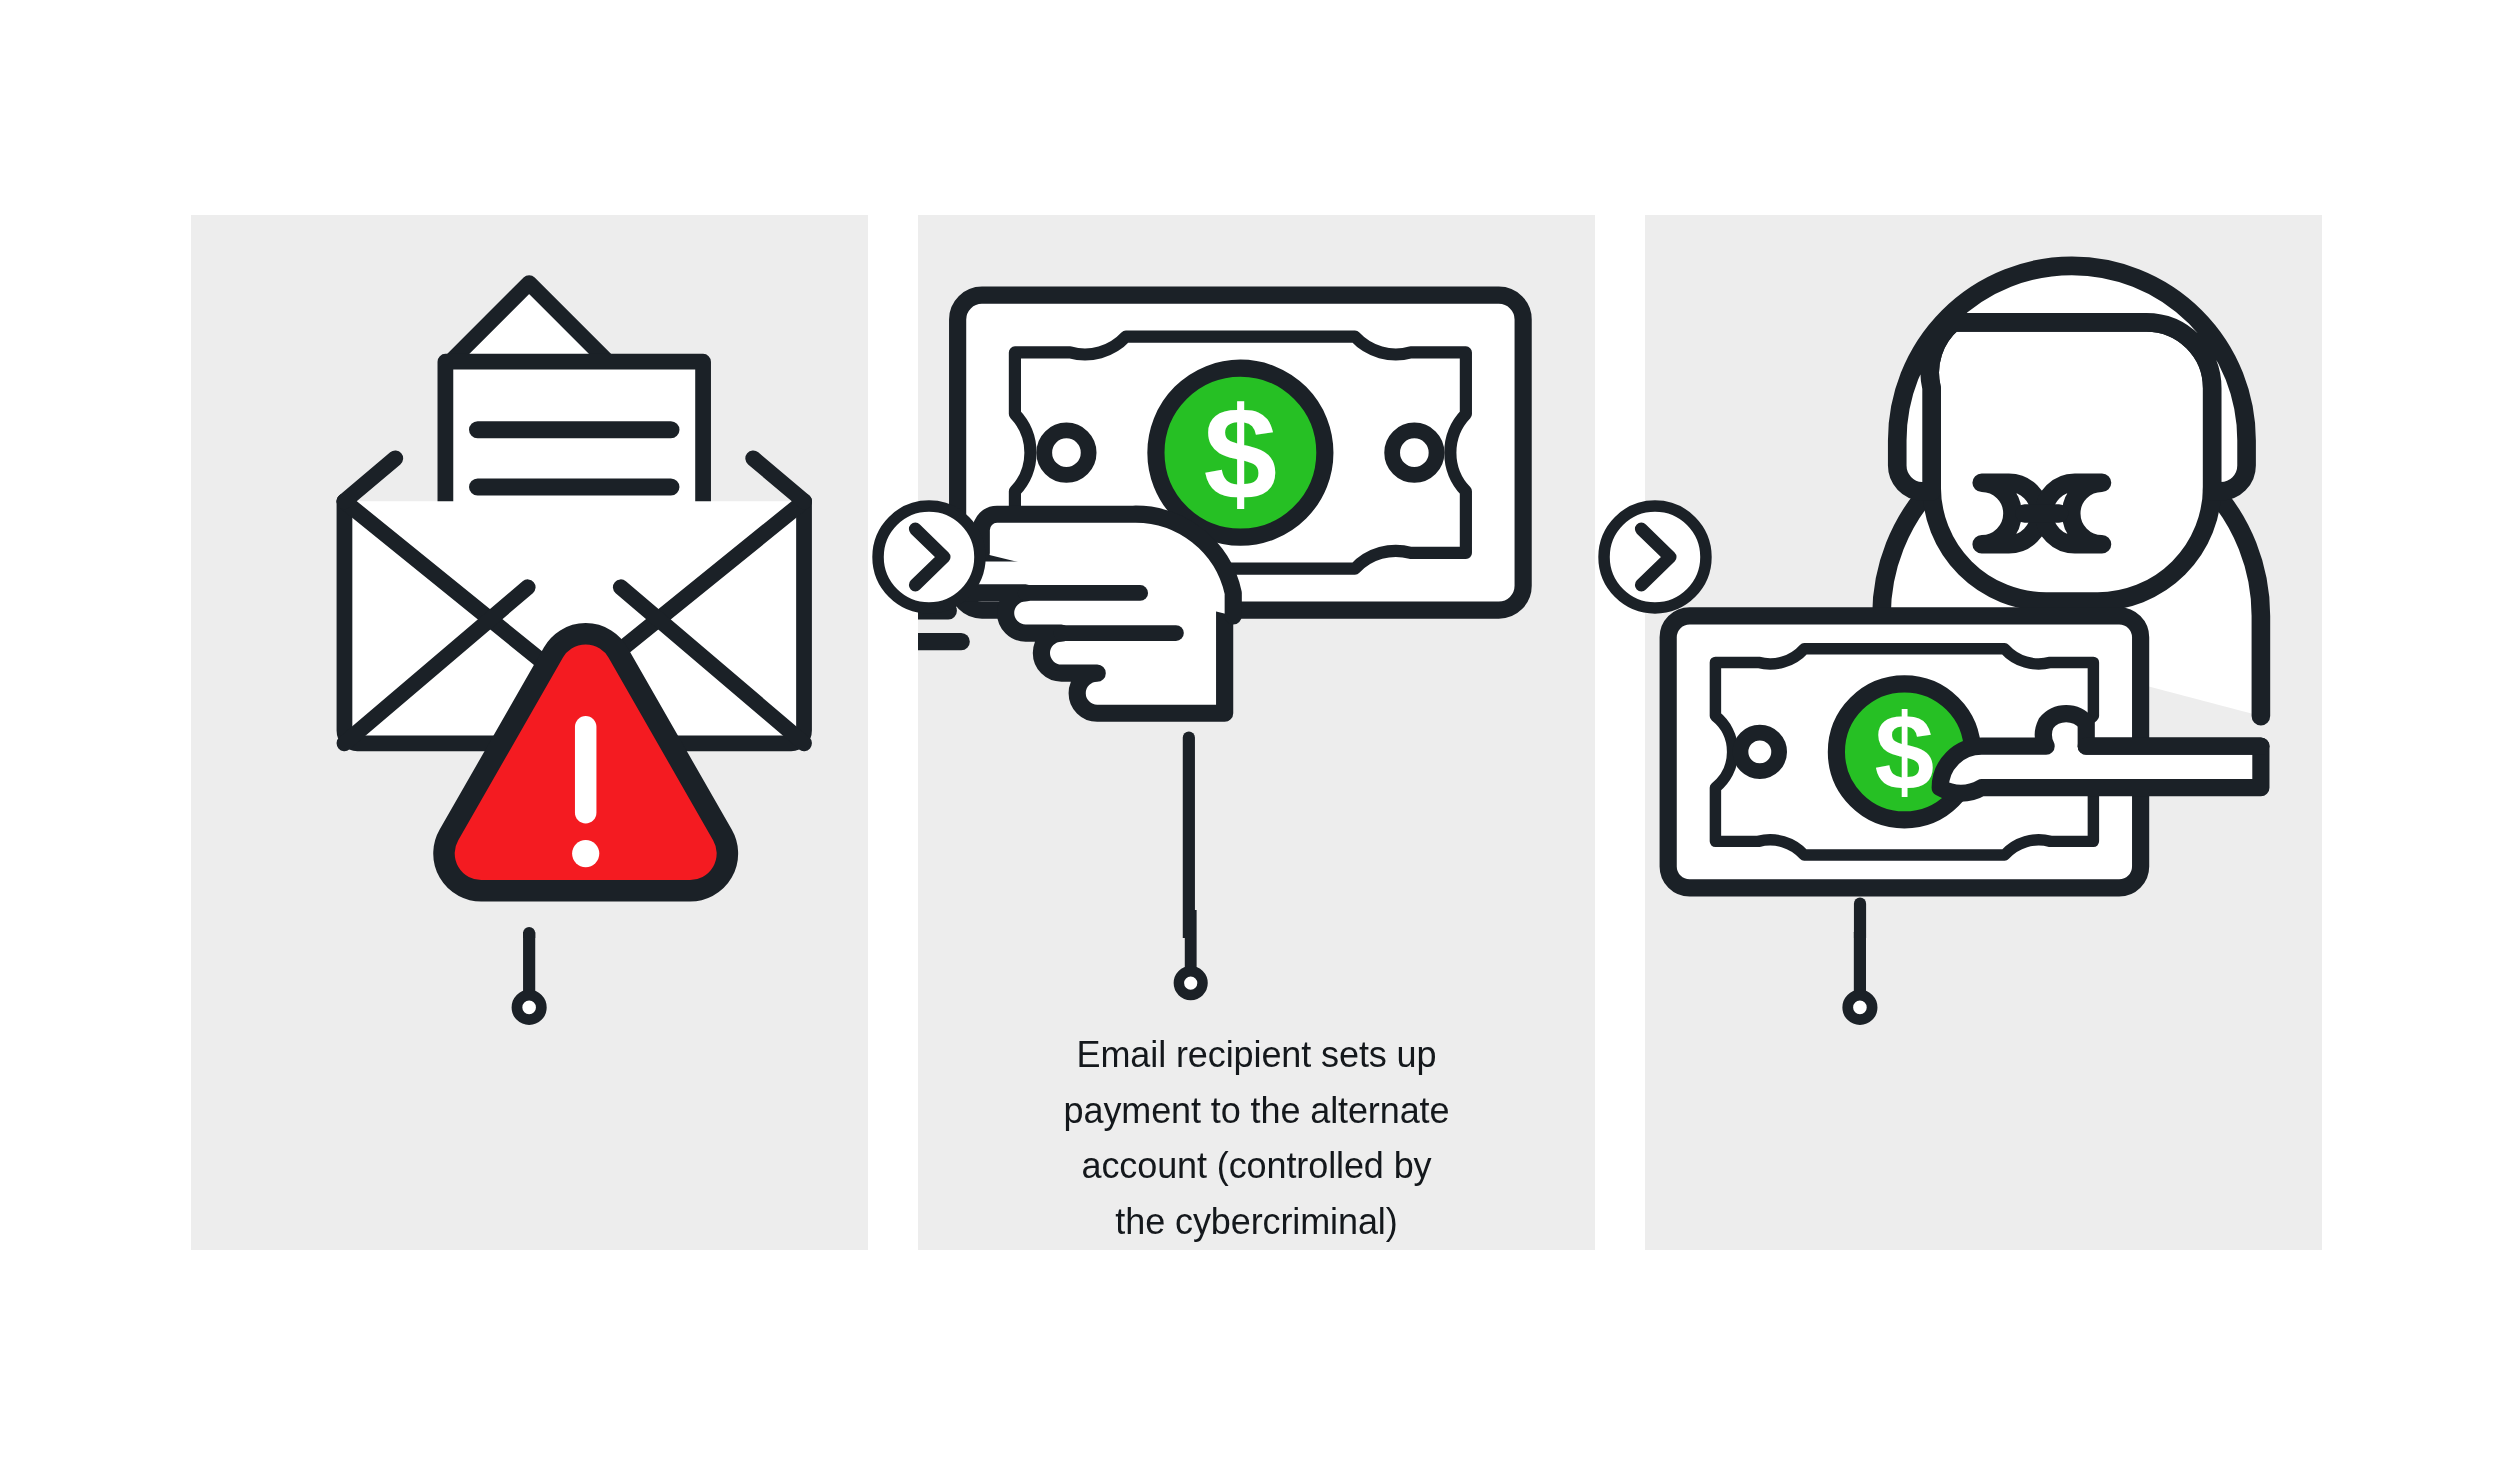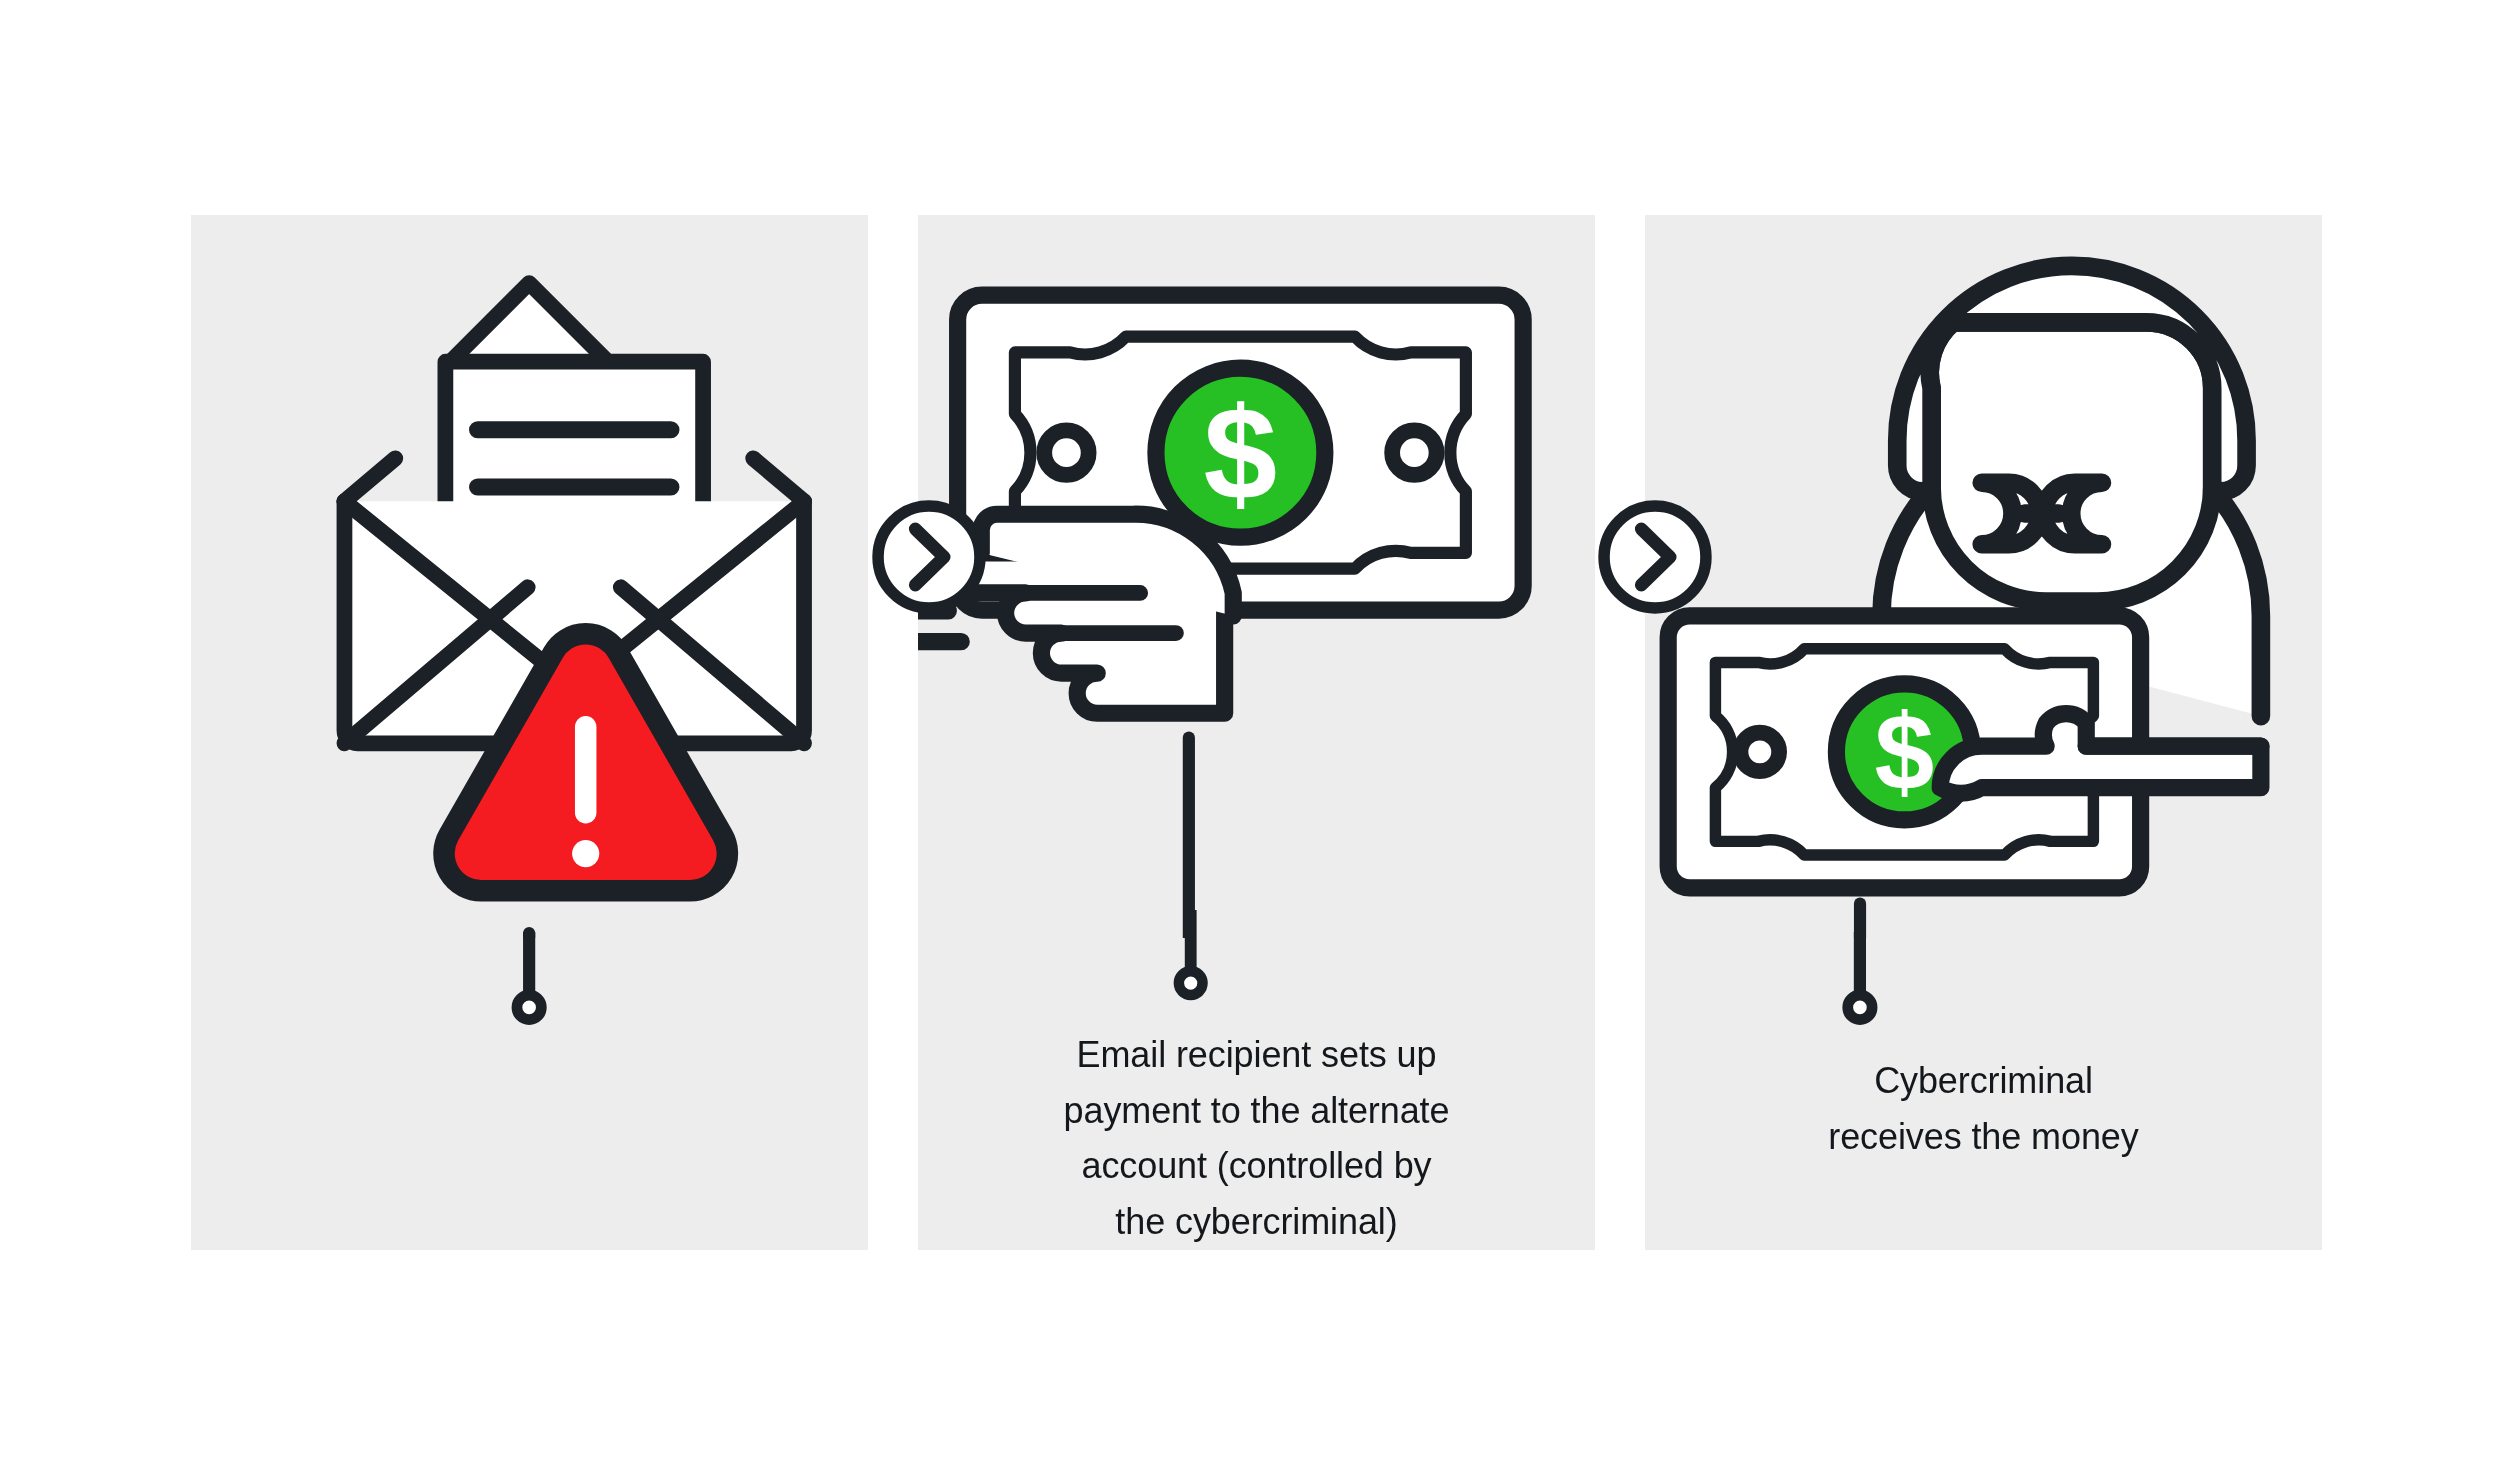--- a/index.html
+++ b/index.html
@@ -310,22 +310,20 @@
             <line x1="300" y1="962" x2="300" y2="1010"></line>
           </g>
         </svg>
       </div>
 
       <svg width="677" height="115" viewBox="0 0 945 160" style="margin-top:-5.7px">
         <line x1="300" y1="0" x2="300" y2="88" stroke="#1b2127" stroke-width="17" stroke-linecap="round"></line>
         <circle cx="300" cy="105" r="17" fill="#ffffff" stroke="#1b2127" stroke-width="15"></circle>
       </svg>
 
-      <div class="panel-caption">Cybercriminal
-receives the money</div>
     </div>
 
   </div>
 
   <div class="connector" id="conn-1" style="left:868px; top:215px;">
     <svg viewBox="0 0 170 170" xmlns="http://www.w3.org/2000/svg">
       <circle cx="85" cy="85" r="71" fill="#ffffff" stroke="#1b2127" stroke-width="16"></circle>
       <polyline points="66,46 106,85 66,124" fill="none" stroke="#1b2127" stroke-width="18" stroke-linecap="round" stroke-linejoin="round"></polyline>
     </svg>
   </div>

